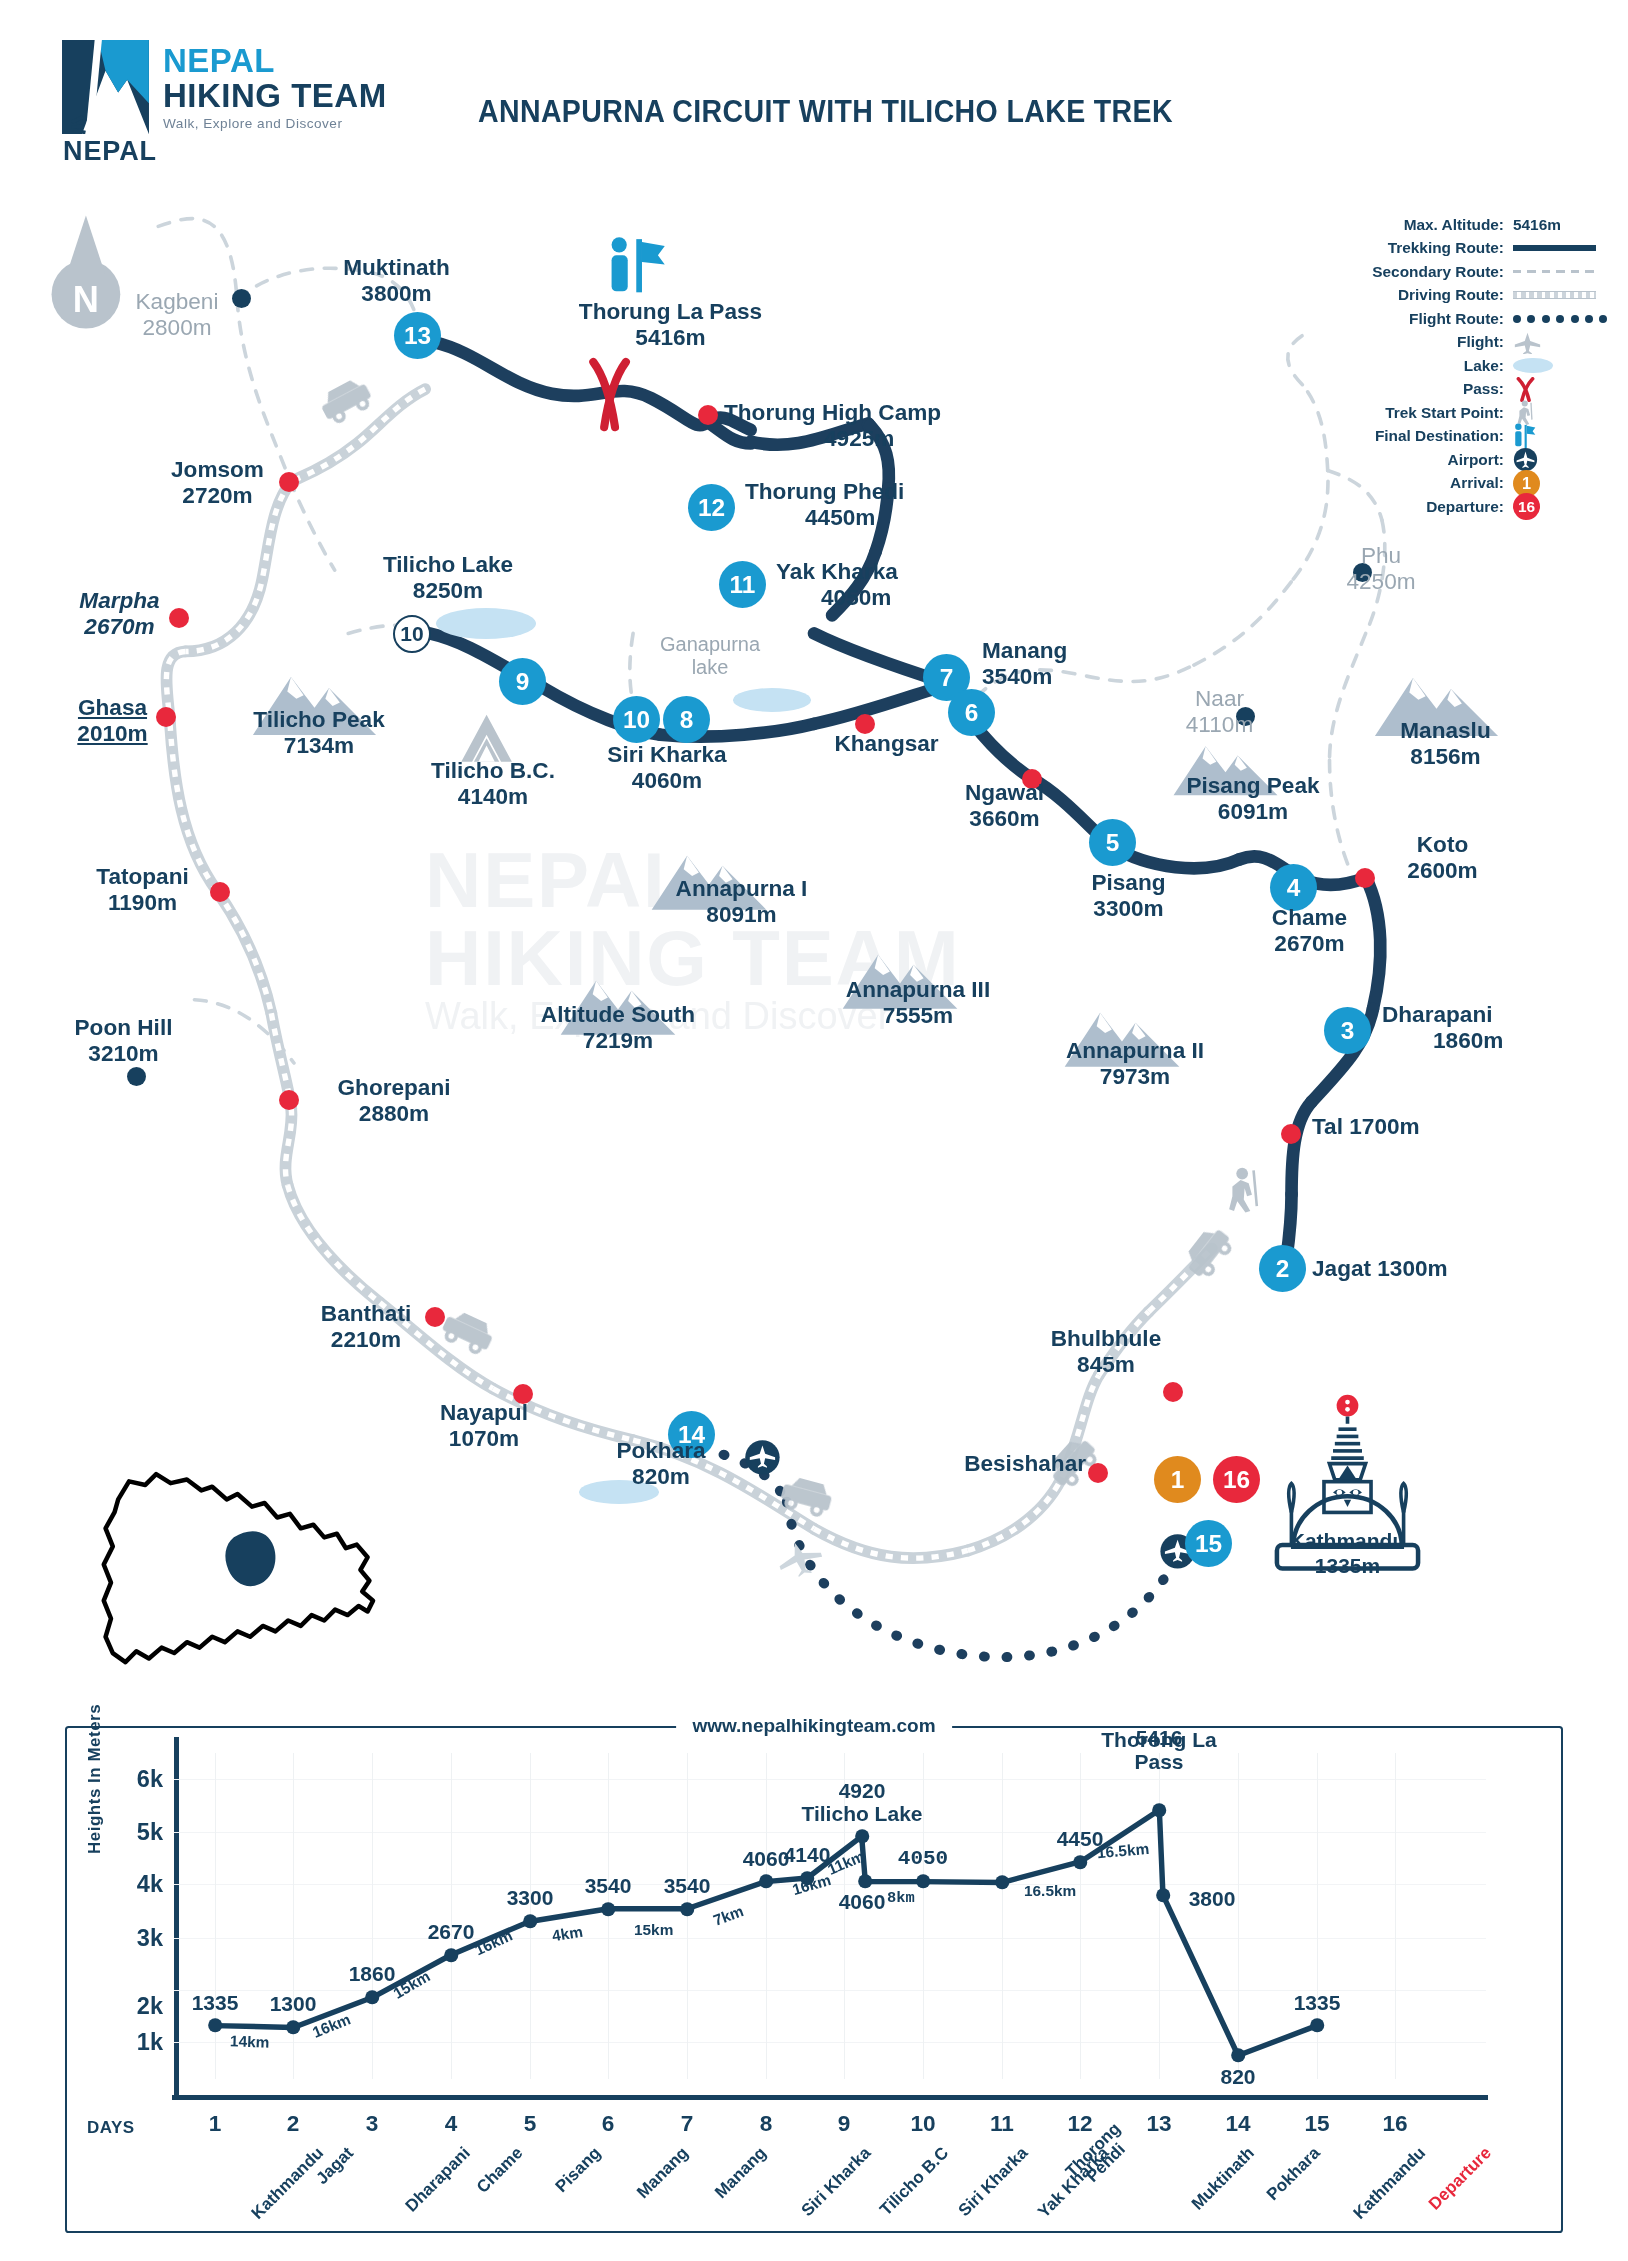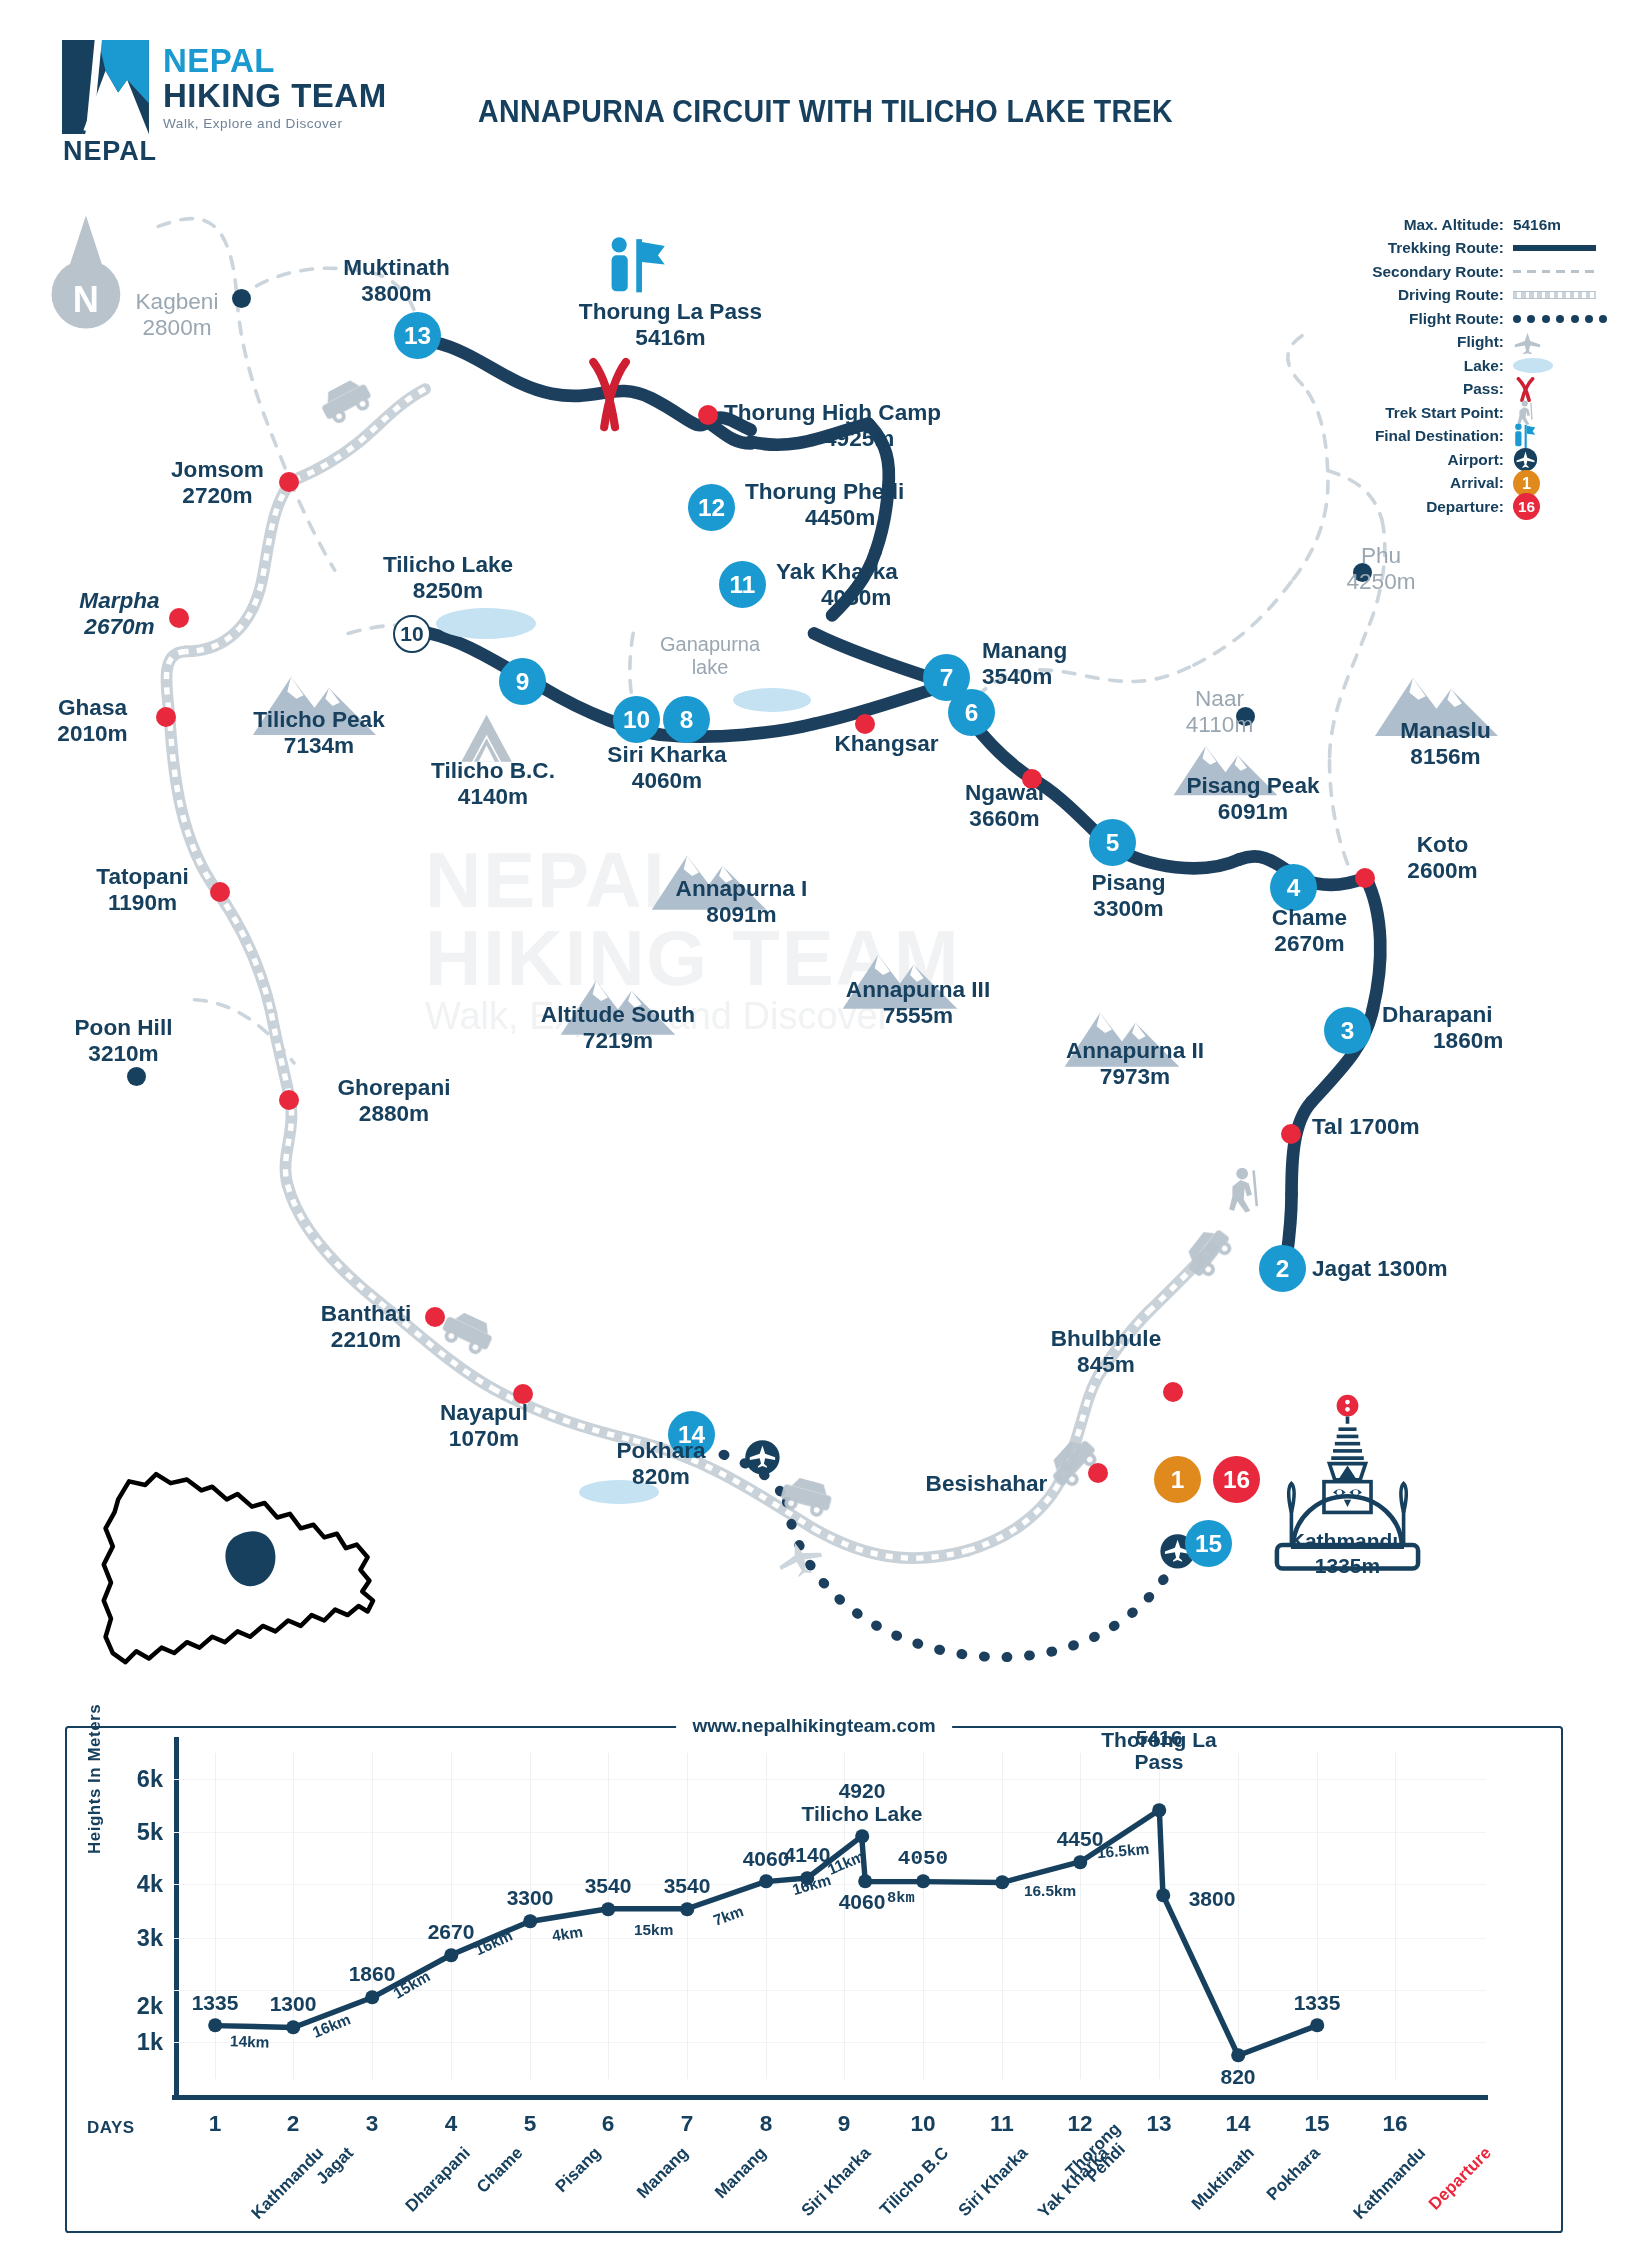--- a/index.html
+++ b/index.html
@@ -65,21 +65,21 @@
   #map-svg { position: absolute; left: 0; top: 0; width: 1628px; height: 1719px; }
 
   
   .mlabel {
     position: absolute; color: #17405e; font-weight: bold;
     line-height: 1.14; white-space: nowrap;
   }
   .mlabel .nm { font-size: 22.6px; display: block; }
   .mlabel .al { font-size: 22.6px; display: block; font-weight: bold; }
   .mlabel.ctr { text-align: center; }
-  .mlabel.rt  { text-align: center; margin-top: 20px; }
+  .mlabel.rt  { text-align: right; }
   .mlabel.inline .nm, .mlabel.inline .al { display: inline; }
   .mlabel.grey { color: #9aa7b2; font-weight: normal; }
   .mlabel.grey .nm, .mlabel.grey .al { font-weight: normal; }
   .mlabel.small .nm, .mlabel.small .al { font-size: 20px; }
 
   
   .dot { position: absolute; border-radius: 50%; }
   .dot.red   { width: 20px; height: 20px; background: #e8283c; }
   .dot.navy  { width: 19px; height: 19px; background: #17405e; }
 
@@ -658,21 +658,21 @@
     <span class="al">4110m</span>
   </div>
   <div class="mlabel ctr grey" style="left:1313px;top:543px;width:136px;">
     <span class="nm">Phu</span>
     <span class="al">4250m</span>
   </div>
   <div class="mlabel ctr" style="left:1355px;top:718px;width:181px;">
     <span class="nm">Manaslu</span>
     <span class="al">8156m</span>
   </div>
-  <div class="mlabel ctr" style="left:20px;top:695px;width:145px;">
+  <div class="mlabel ctr" style="left:40px;top:695px;width:145px;text-decoration:underline;">
     <span class="nm">Ghasa</span>
     <span class="al">2010m</span>
   </div>
   <div class="mlabel ctr" style="left:398px;top:758px;width:190px;">
     <span class="nm">Tilicho B.C.</span>
     <span class="al">4140m</span>
   </div>
   <div class="mlabel ctr" style="left:914px;top:780px;width:181px;">
     <span class="nm">Ngawal</span>
     <span class="al">3660m</span>

